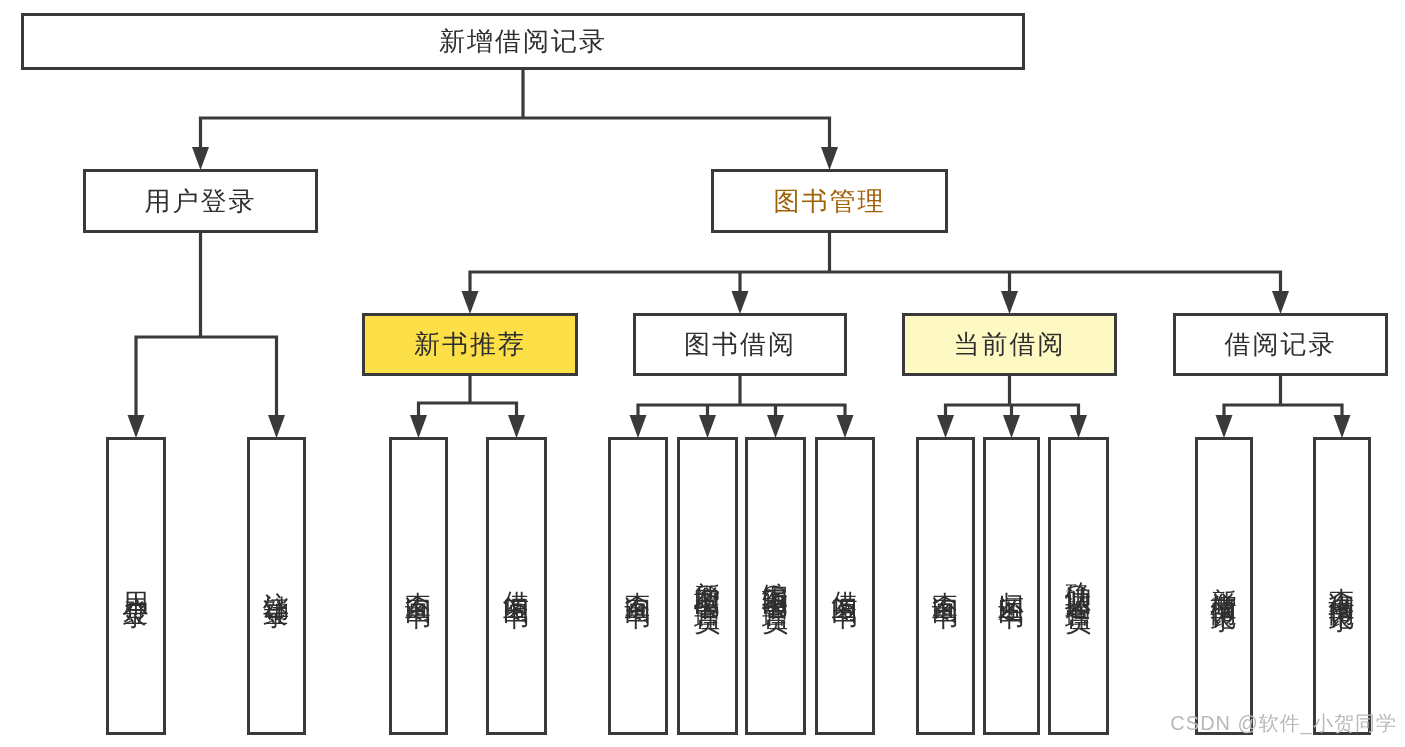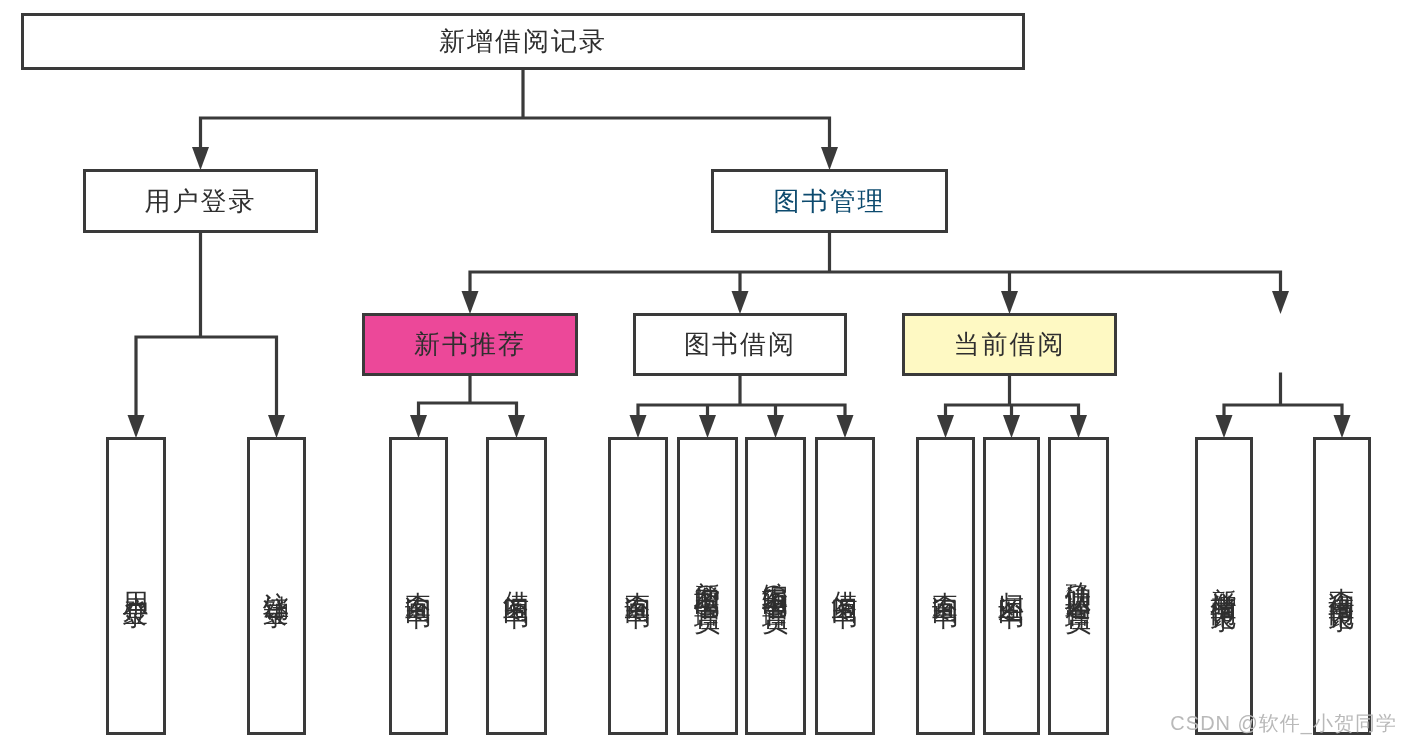--- a/index.html
+++ b/index.html
@@ -107,30 +107,33 @@
       </g>
     </svg>
   <div id="watermark" style="color: rgb(185, 185, 185); margin-left: 48px;">CSDN @软件_小贺同学</div>
 <div class="node h" style="left: 21px; top: 13px; width: 1004px; height: 57px; border-color: rgb(58, 58, 58); background: rgb(255, 255, 255);">
       <span class="lbl" style="color: rgb(47, 47, 47);">新增借阅记录</span>
     </div>
     <div class="node h" style="left: 83px; top: 169px; width: 235px; height: 64px; border-color: rgb(58, 58, 58); background: rgb(255, 255, 255);">
       <span class="lbl" style="color: rgb(47, 47, 47);">用户登录</span>
     </div>
     <div class="node h" style="left: 711px; top: 169px; width: 237px; height: 64px; border-color: rgb(58, 58, 58); background: rgb(255, 255, 255);">
-      <span class="lbl" style="color: #0c4a6e;">图书管理</span>
+      <span class="lbl" style="color: #a16207;">图书管理</span>
     </div>
-    <div class="node h" style="left: 362px; top: 313px; width: 216px; height: 63px; border-color: rgb(58, 58, 58); background: #ec4899;">
+    <div class="node h" style="left: 362px; top: 313px; width: 216px; height: 63px; border-color: rgb(58, 58, 58); background: #fde047;">
       <span class="lbl" style="color: rgb(47, 47, 47);">新书推荐</span>
     </div>
     <div class="node h" style="left: 633px; top: 313px; width: 214px; height: 63px; border-color: rgb(58, 58, 58); background: rgb(255, 255, 255); justify-content: center;">
       <span class="lbl" style="color: rgb(47, 47, 47);">图书借阅</span>
     </div>
     <div class="node h" style="left: 902px; top: 313px; width: 215px; height: 63px; border-color: rgb(58, 58, 58); background: #fef9c3;">
       <span class="lbl" style="color: rgb(47, 47, 47);">当前借阅</span>
+    </div>
+    <div class="node h" style="left: 1173px; top: 313px; width: 215px; height: 63px; border-color: rgb(58, 58, 58); background: rgb(255, 255, 255);">
+      <span class="lbl" style="color: rgb(47, 47, 47);">借阅记录</span>
     </div>
     <div class="node v" style="left: 106px; top: 437px; width: 60px; height: 298px; border-color: rgb(58, 58, 58); background: rgb(255, 255, 255);">
       <span class="lbl" style="color: rgb(47, 47, 47);">用户登录</span>
     </div>
     <div class="node v" style="left: 247px; top: 437px; width: 59px; height: 298px; border-color: rgb(58, 58, 58); background: rgb(255, 255, 255);">
       <span class="lbl" style="color: rgb(47, 47, 47);">注销登录</span>
     </div>
     <div class="node v" style="left: 389px; top: 437px; width: 59px; height: 298px; border-color: rgb(58, 58, 58); background: rgb(255, 255, 255);">
       <span class="lbl" style="color: rgb(47, 47, 47);">查询图书</span>
     </div>

